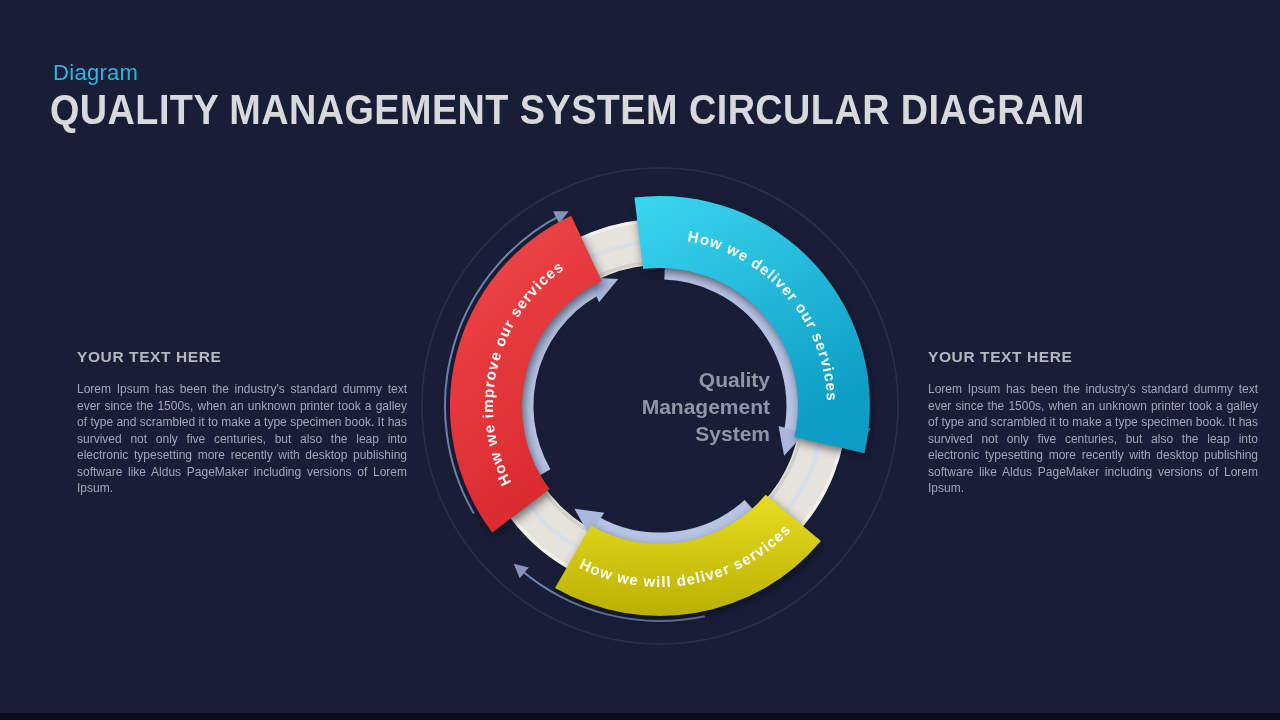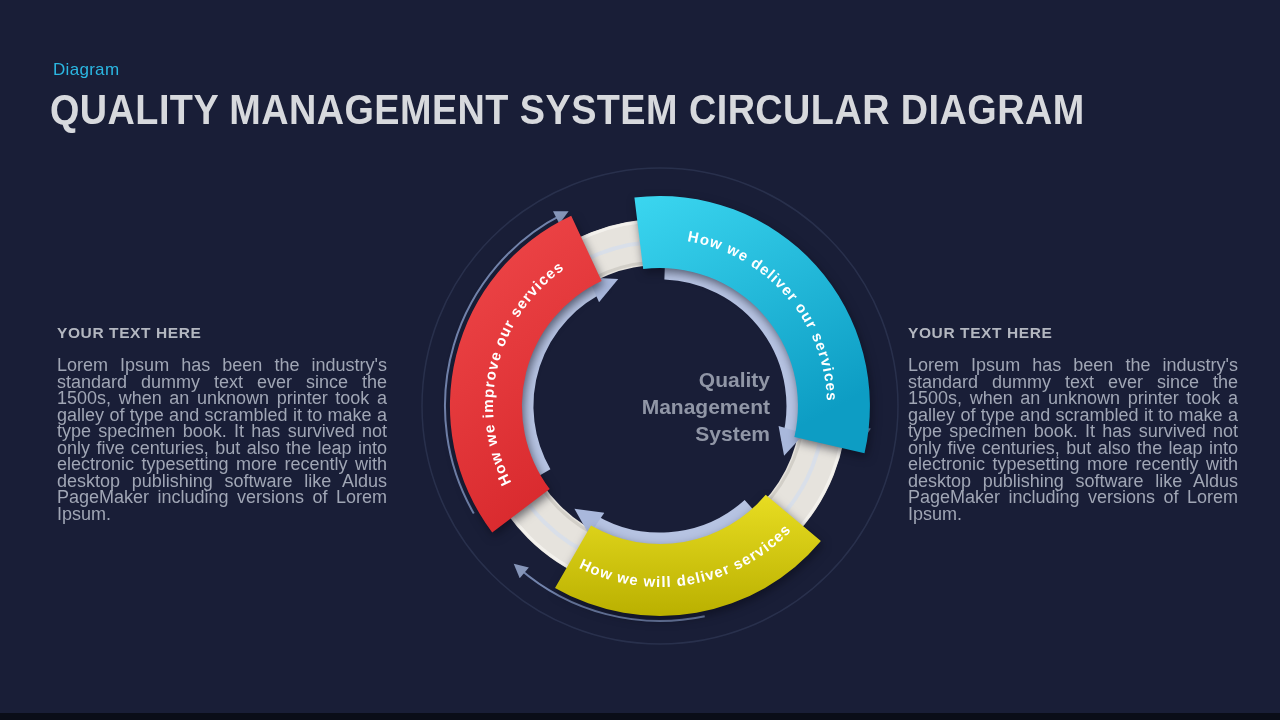--- a/index.html
+++ b/index.html
@@ -3,37 +3,37 @@
 <meta charset="utf-8">
 <style>
   html,body{margin:0;padding:0;}
   body{
     width:1280px;height:720px;overflow:hidden;position:relative;
     background:#191e37;
     font-family:"Liberation Sans","DejaVu Sans",sans-serif;
   }
   .eyebrow{
     position:absolute;left:53px;top:60px;
-    font-size:17px;font-weight:400;color:#2bb7e2;letter-spacing:.3px;
+    font-size:22px;font-weight:400;color:#2bb7e2;letter-spacing:.3px;
   }
   .slide-title{
     position:absolute;left:50px;top:86px;margin:0;
     font-size:42px;font-weight:700;color:#d7d9dd;
     letter-spacing:.5px;white-space:nowrap;
     transform:scaleX(.9);transform-origin:0 50%;
   }
-  .panel{position:absolute;top:324px;width:330px;}
+  .panel{position:absolute;top:348px;width:330px;margin-left:20px;}
   .panel.left{left:57px;}
   .panel.right{left:908px;}
   .panel h2{
     margin:0 0 15px 0;font-size:15.5px;font-weight:700;
     color:#b3b7c0;letter-spacing:.6px;
   }
   .panel p{
-    margin:0;font-size:18px;line-height:16.5px;color:#a0a6b5;
+    margin:0;font-size:12px;line-height:16.5px;color:#a0a6b5;
     text-align:justify;
   }
   .diagram-wrap{position:absolute;left:400px;top:146px;width:520px;height:520px;}
   .diagram-wrap svg{overflow:visible;display:block;}
   .center-label{
     position:absolute;left:550px;top:366px;width:220px;
     text-align:right;font-size:21px;font-weight:700;color:#9096a6;
     line-height:27px;white-space:pre-line;
   }
   .arc-label{

